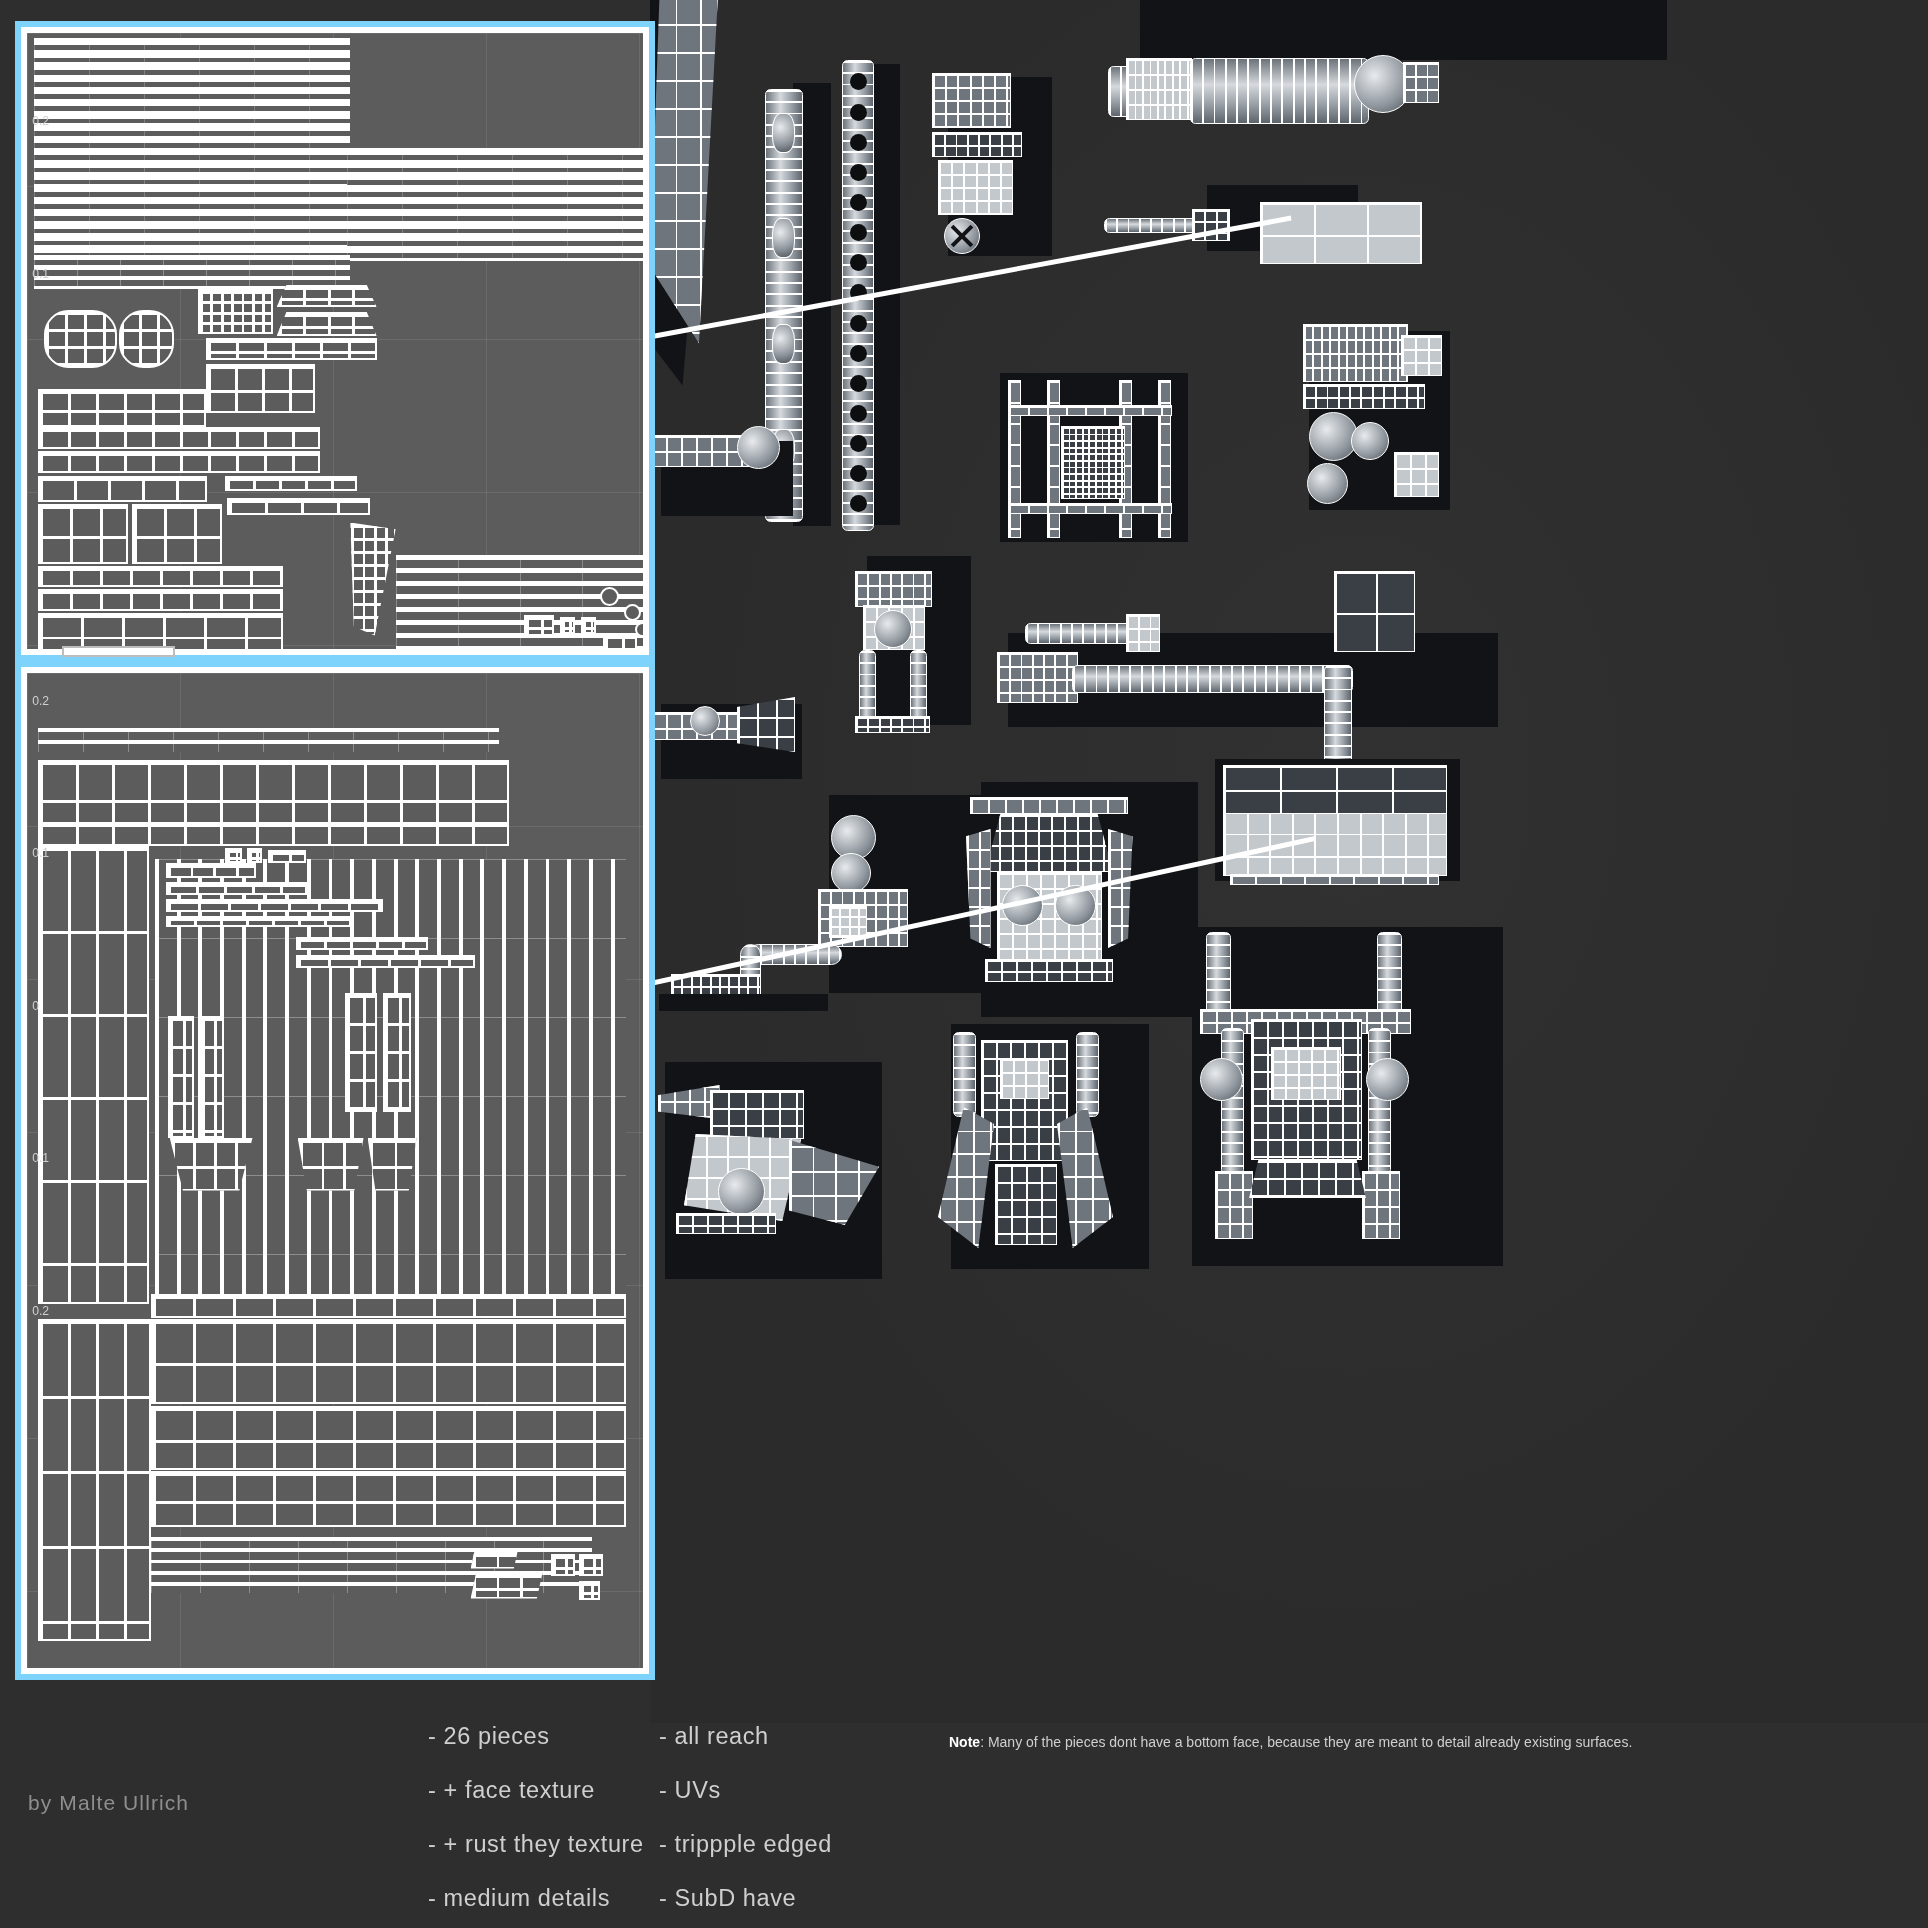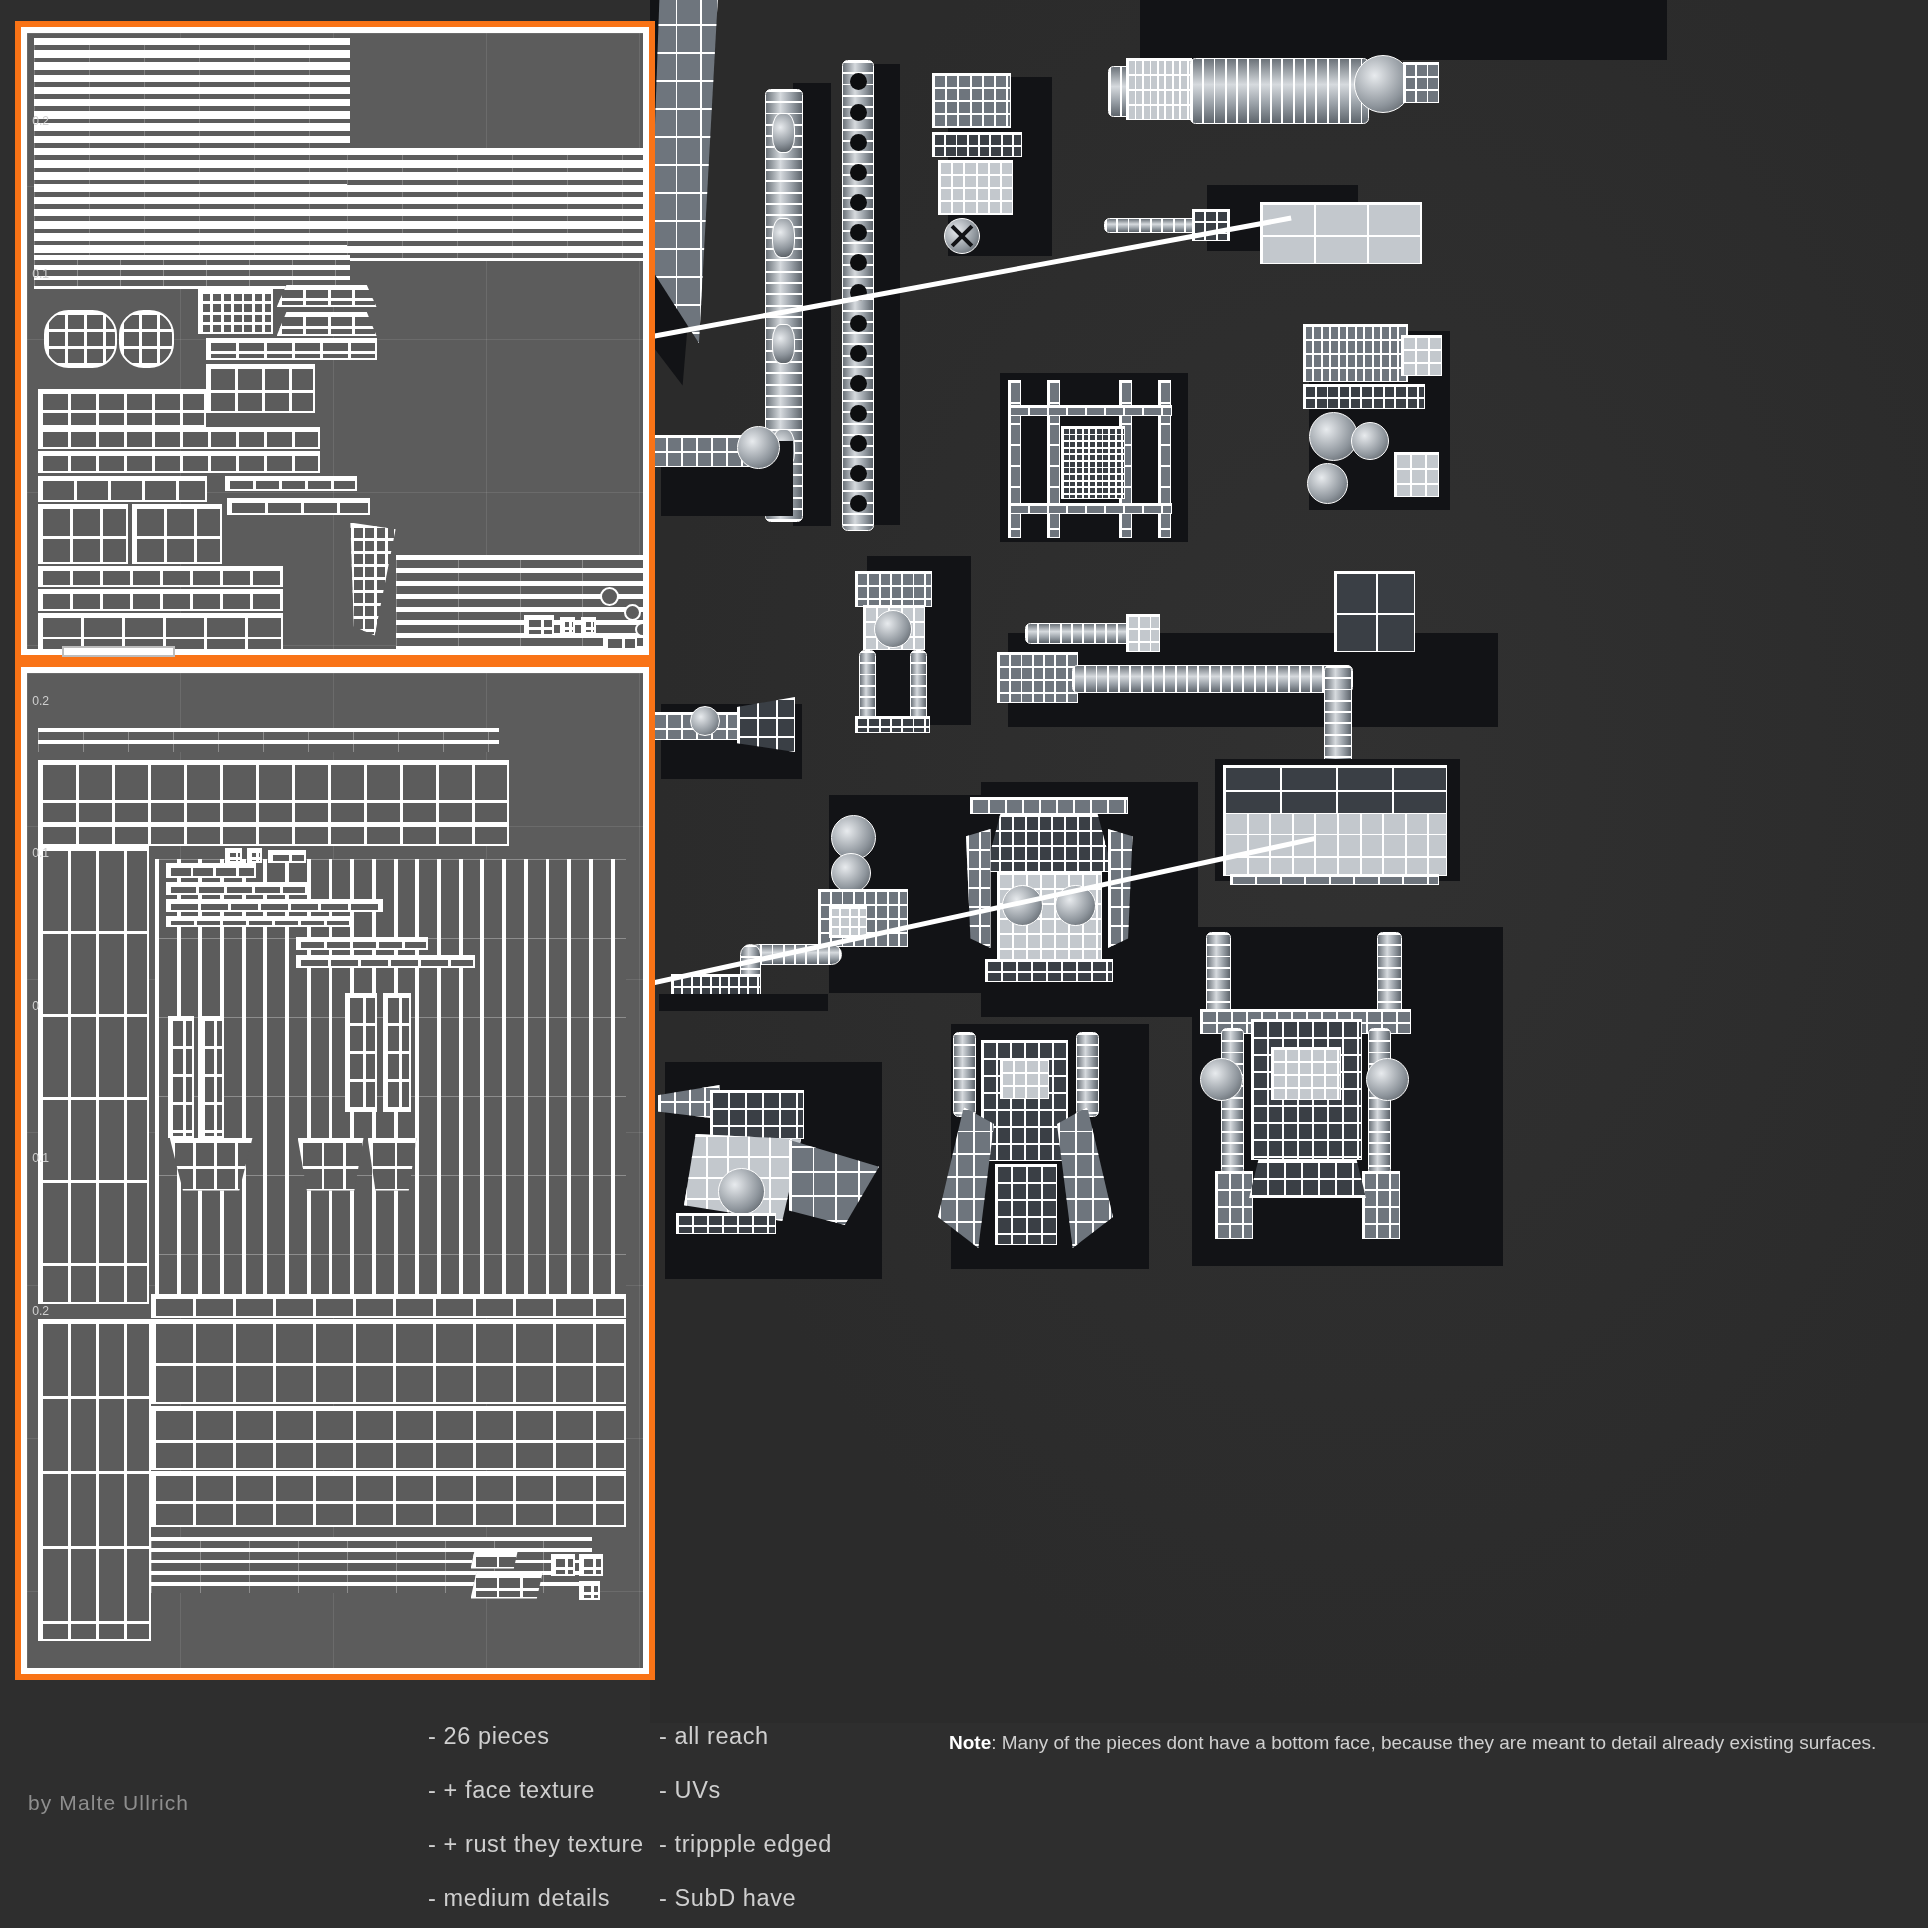--- a/index.html
+++ b/index.html
@@ -53,21 +53,21 @@
     background:radial-gradient(circle at 35% 35%, #e8ebee 0%, #8e959c 60%, #4a5056 100%);
   }
   .dot{position:absolute;border-radius:50%;background:#0d0e10;}
   .blackblock{position:absolute;background:#121316;}
 
   
   .callout{position:absolute;height:4.7px;background:#ffffff;transform-origin:left center;}
 
   
   .uvframe{
-    position:absolute;background:#f97316;padding:5.6px;box-sizing:border-box;text-align:center;
+    position:absolute;background:#7dd3fc;padding:5.6px;box-sizing:border-box;text-align:center;
   }
   .uvpanel{
     position:relative;width:100%;height:100%;
     background:#5c5c5c;
     border:6.6px solid #ffffff;
     box-sizing:border-box;
     overflow:hidden;
   }
   .uvgrid{
     position:absolute;inset:0;
@@ -95,21 +95,21 @@
     position:absolute;left:28px;top:68px;
     font-size:21px;letter-spacing:1.1px;color:#8e8e8e;font-weight:300;
   }
   .feat{position:absolute;font-size:23.5px;color:#cfcfcf;font-weight:300;letter-spacing:0.6px;}
   .featcol1{left:428px;top:0;}
   .featcol2{left:659px;top:0;}
   .feat li{list-style:none;margin:0 0 27px 0;padding:0;white-space:nowrap;}
   .feat ul{margin:0;padding:0;}
   .note{
     position:absolute;left:949px;top:5.6px;width:951px;
-    font-size:19px;line-height:27px;color:#cfcfcf;font-weight:300;
+    font-size:14px;line-height:27px;color:#cfcfcf;font-weight:300;
   }
   .note b{color:#ffffff;font-weight:700;}
   .contact{
     position:absolute;left:949px;top:122px;width:951px;
     font-size:21px;line-height:27px;color:#cfcfcf;font-weight:300;
   }
   .contact .small{font-size:18px;color:#7b7b7b;line-height:23.5px;display:block;}
 </style>
 </head>
 <body>

